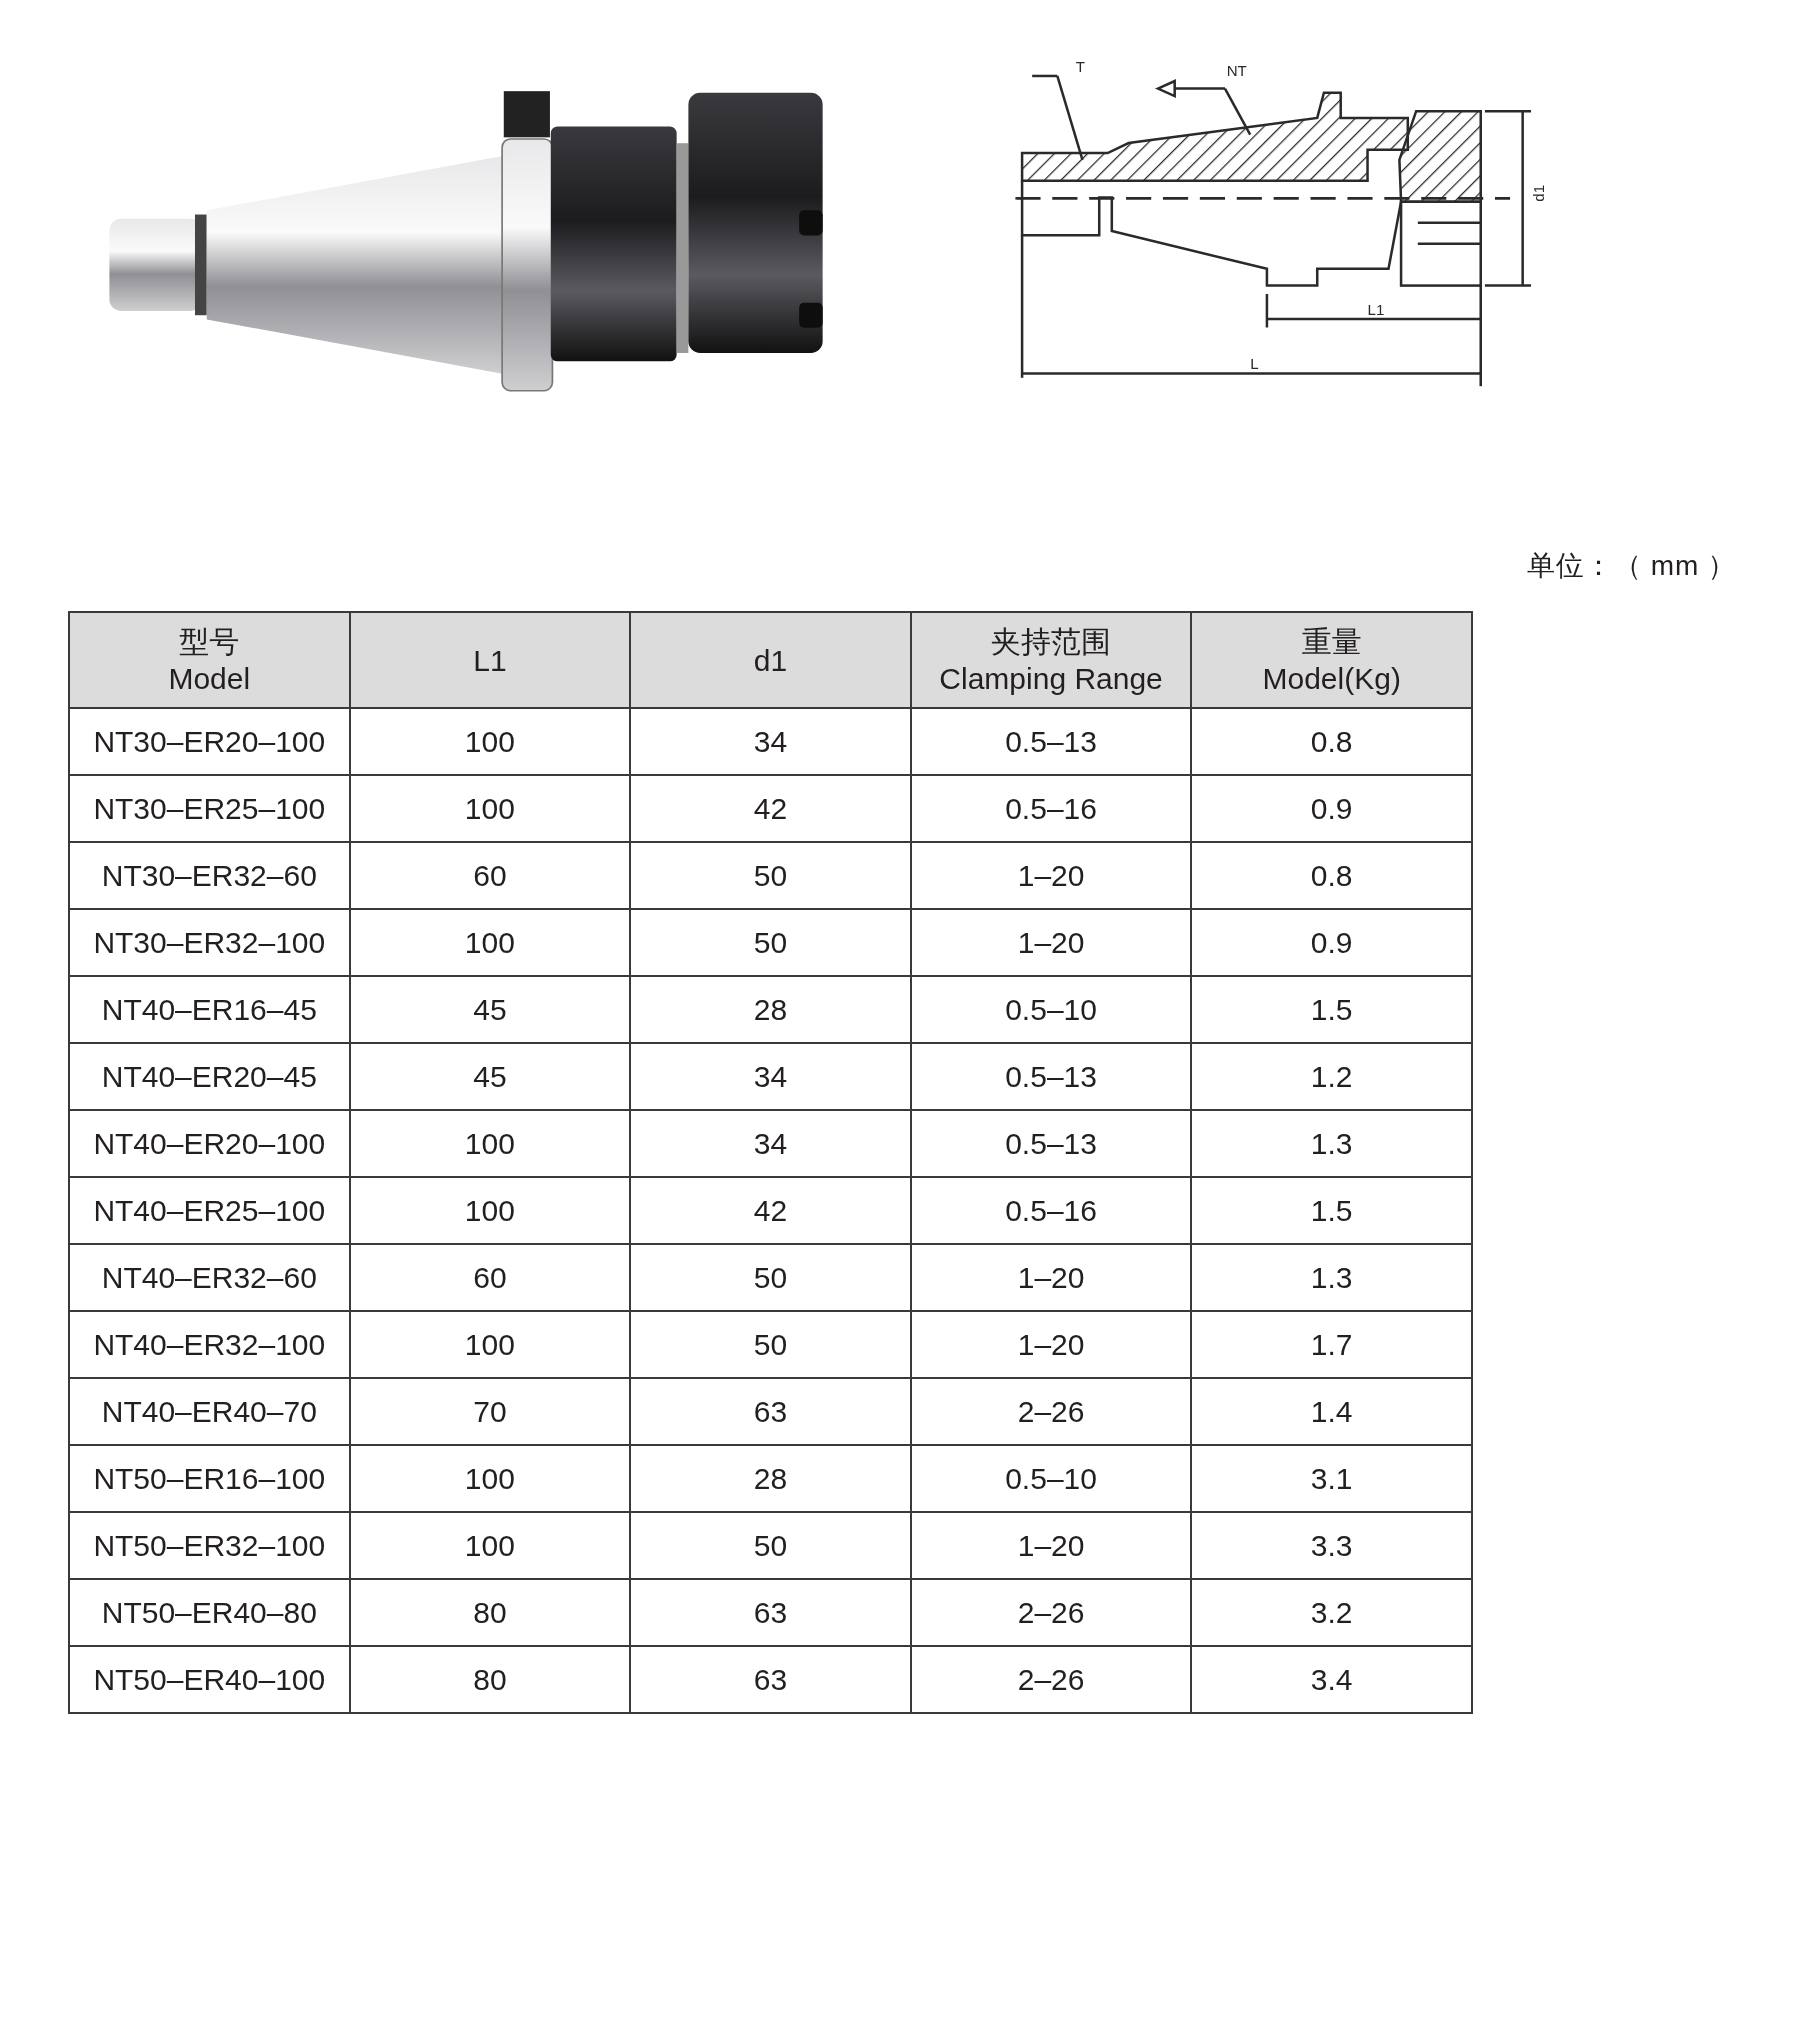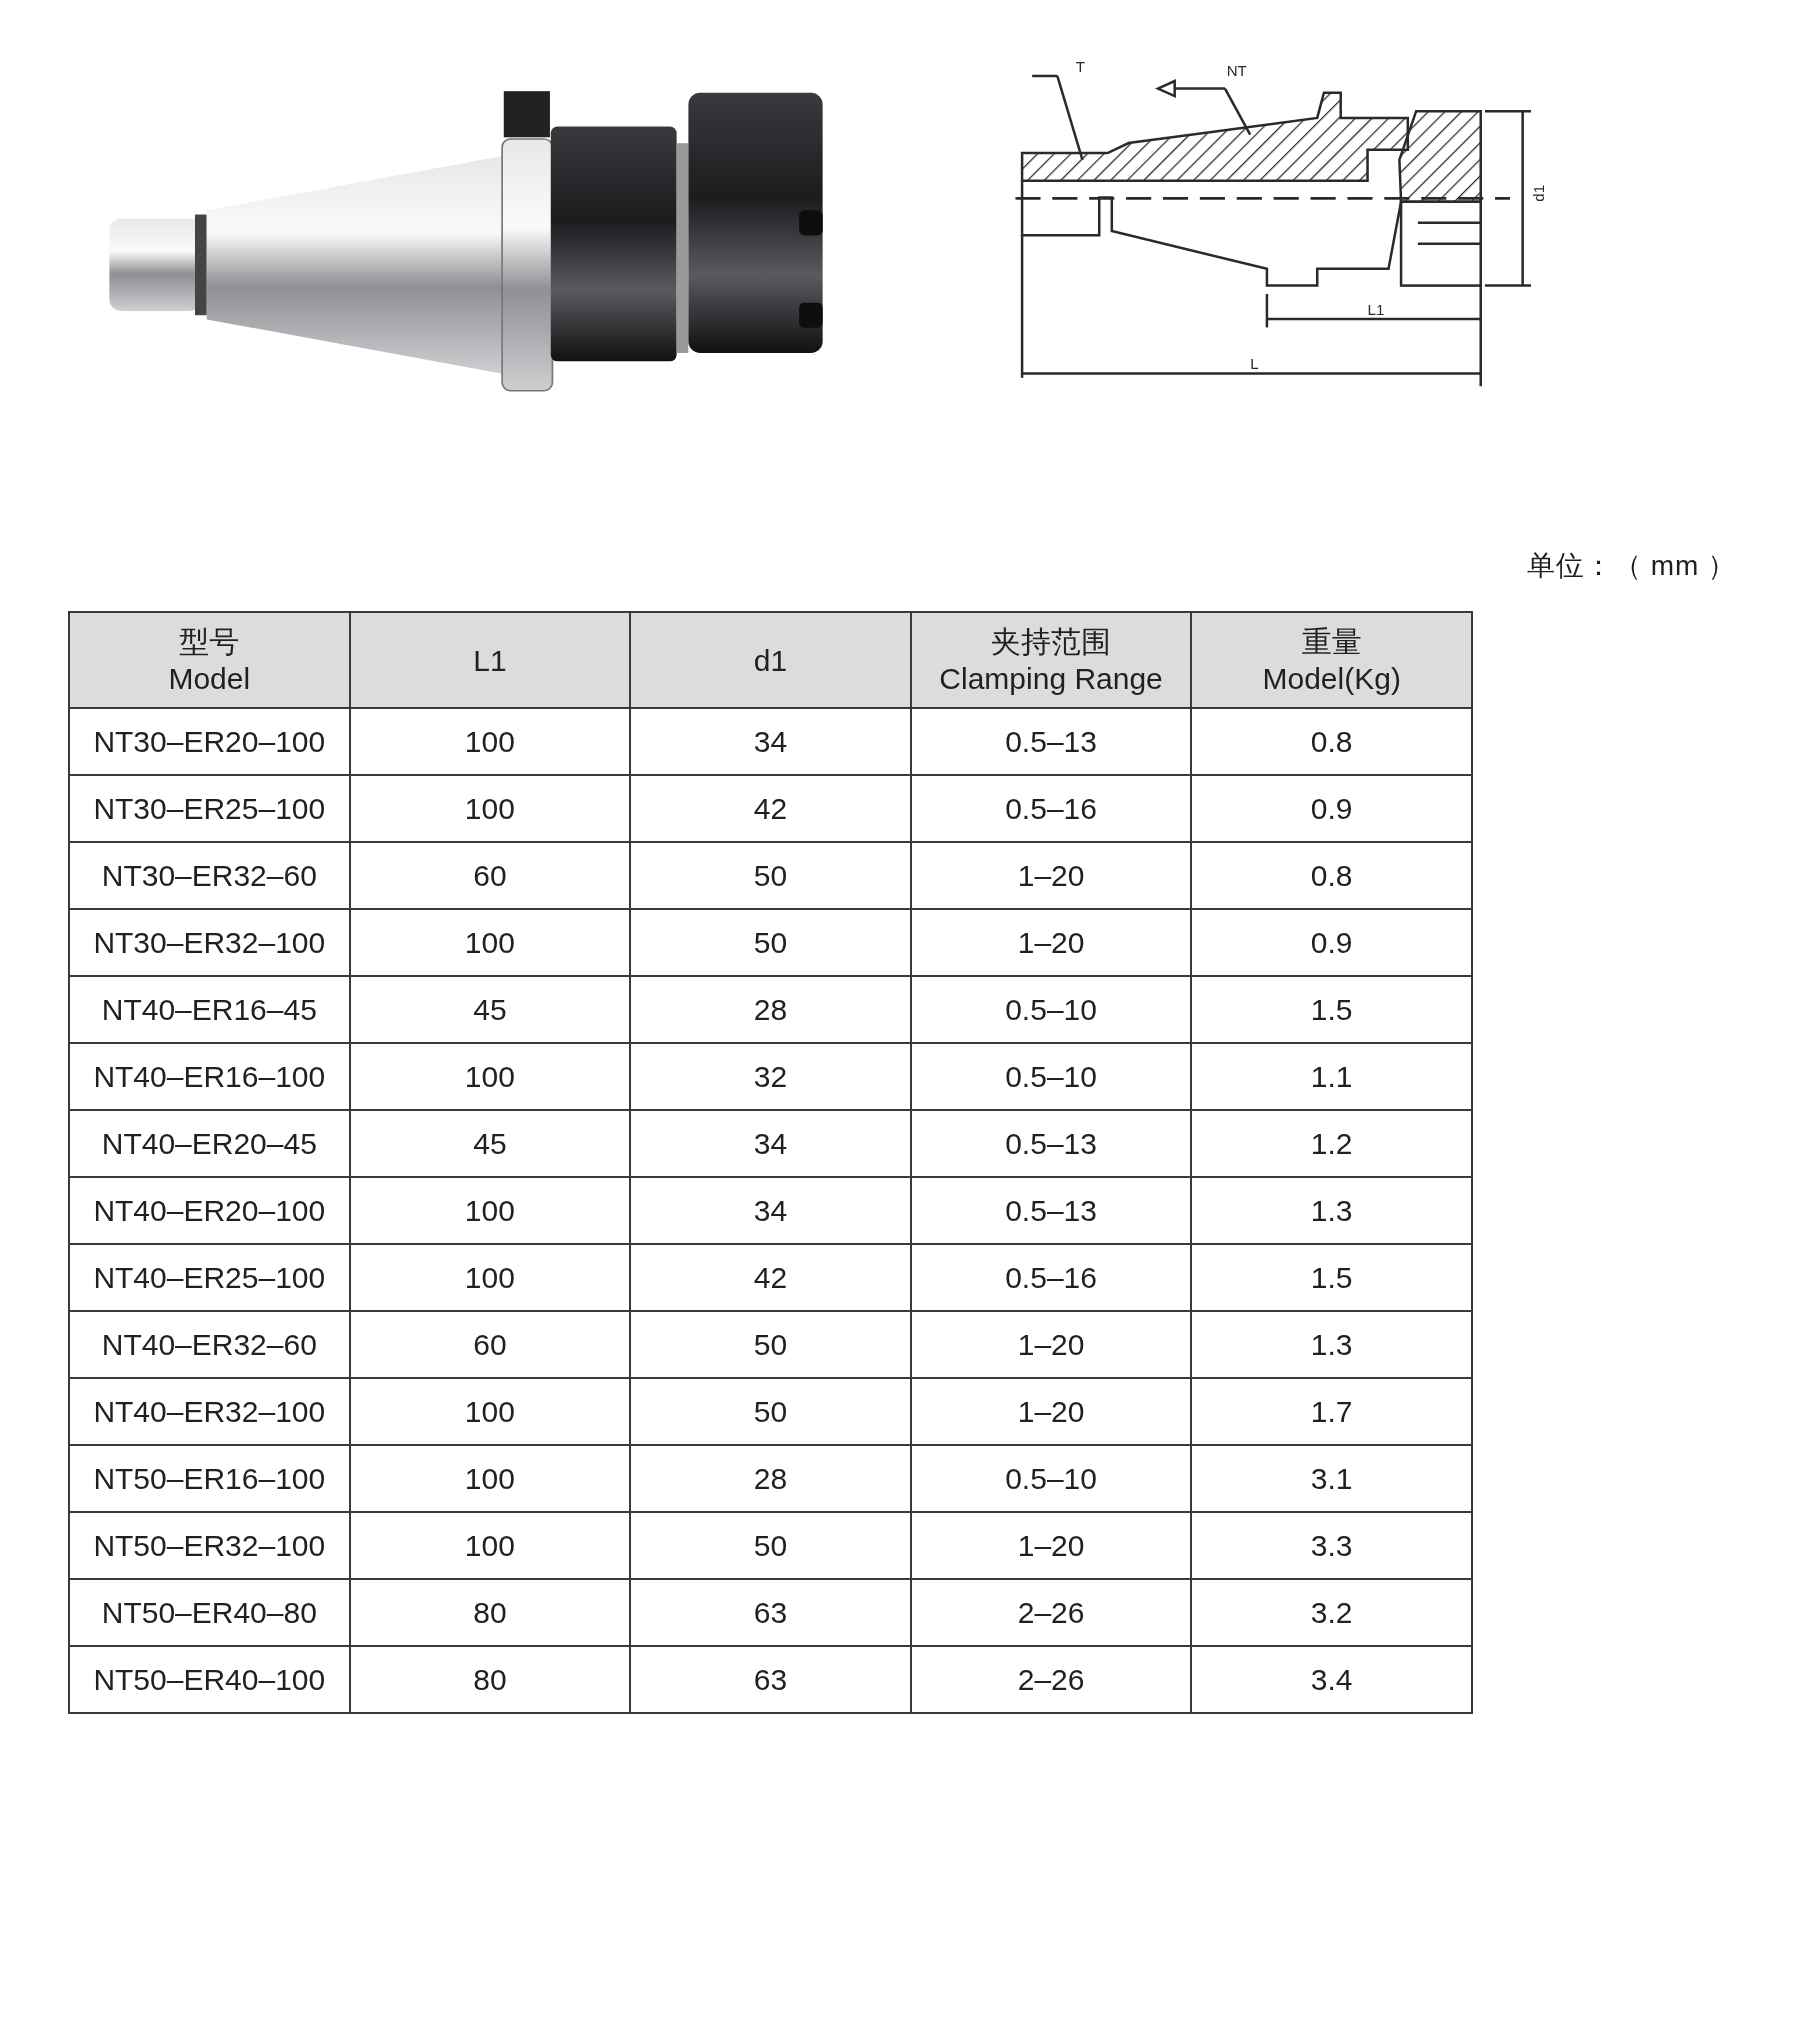--- a/index.html
+++ b/index.html
@@ -143,27 +143,20 @@
         <td>0.9</td>
       </tr>
       <tr>
         <td>NT40–ER16–45</td>
         <td>45</td>
         <td>28</td>
         <td>0.5–10</td>
         <td>1.5</td>
       </tr>
       <tr>
-        <td>NT40–ER16–100</td>
-        <td>100</td>
-        <td>32</td>
-        <td>0.5–10</td>
-        <td>1.1</td>
-      </tr>
-      <tr>
         <td>NT40–ER20–45</td>
         <td>45</td>
         <td>34</td>
         <td>0.5–13</td>
         <td>1.2</td>
       </tr>
       <tr>
         <td>NT40–ER20–100</td>
         <td>100</td>
         <td>34</td>
@@ -185,20 +178,27 @@
         <td>1.3</td>
       </tr>
       <tr>
         <td>NT40–ER32–100</td>
         <td>100</td>
         <td>50</td>
         <td>1–20</td>
         <td>1.7</td>
       </tr>
       <tr>
+        <td>NT40–ER40–70</td>
+        <td>70</td>
+        <td>63</td>
+        <td>2–26</td>
+        <td>1.4</td>
+      </tr>
+      <tr>
         <td>NT50–ER16–100</td>
         <td>100</td>
         <td>28</td>
         <td>0.5–10</td>
         <td>3.1</td>
       </tr>
       <tr>
         <td>NT50–ER32–100</td>
         <td>100</td>
         <td>50</td>

